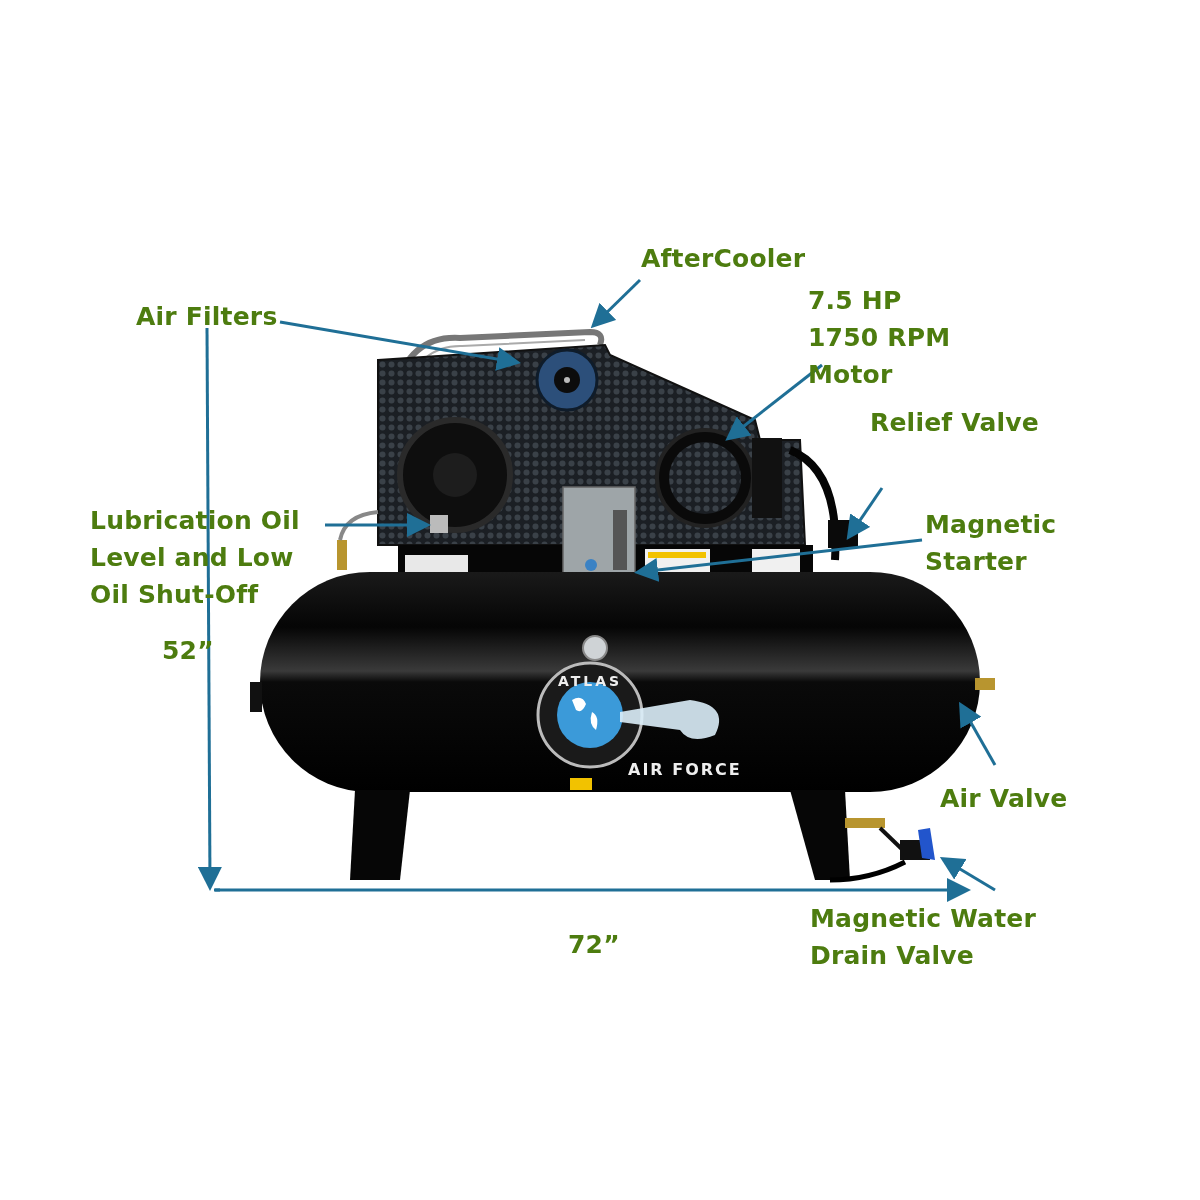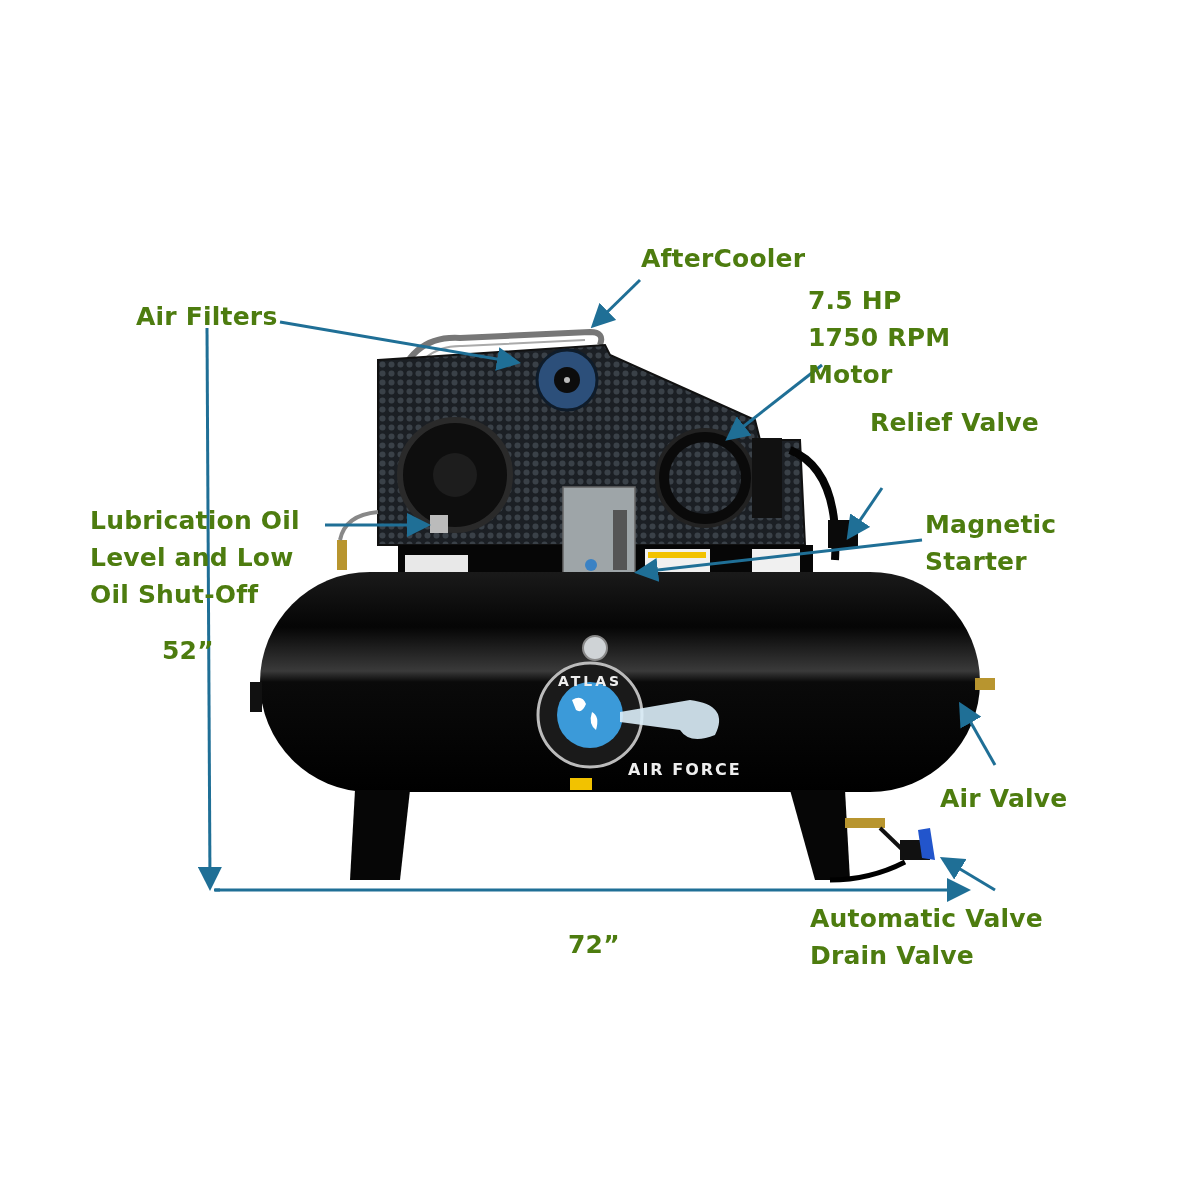--- a/index.html
+++ b/index.html
@@ -151,20 +151,20 @@
   <div class="label" style="left:925px; top:506px;">
     <div>Magnetic</div>
     <div>Starter</div>
   </div>
 
   <div class="label" style="left:162px; top:632px;">52”</div>
 
   <div class="label" style="left:940px; top:752px;margin-top:28px;">Air Valve</div>
 
   <div class="label center" style="left:810px; top:900px; width:250px;">
-    <div>Automatic Valve</div>
+    <div>Magnetic Water</div>
     <div>Drain Valve</div>
   </div>
 
   <div class="label" style="left:568px; top:926px;">72”</div>
 
   <div style="position:absolute; left:628px; top:760px; color:#eee; font-weight:bold; font-size:16px; letter-spacing:2px;">AIR FORCE</div>
 </div>
 
 </body></html>

